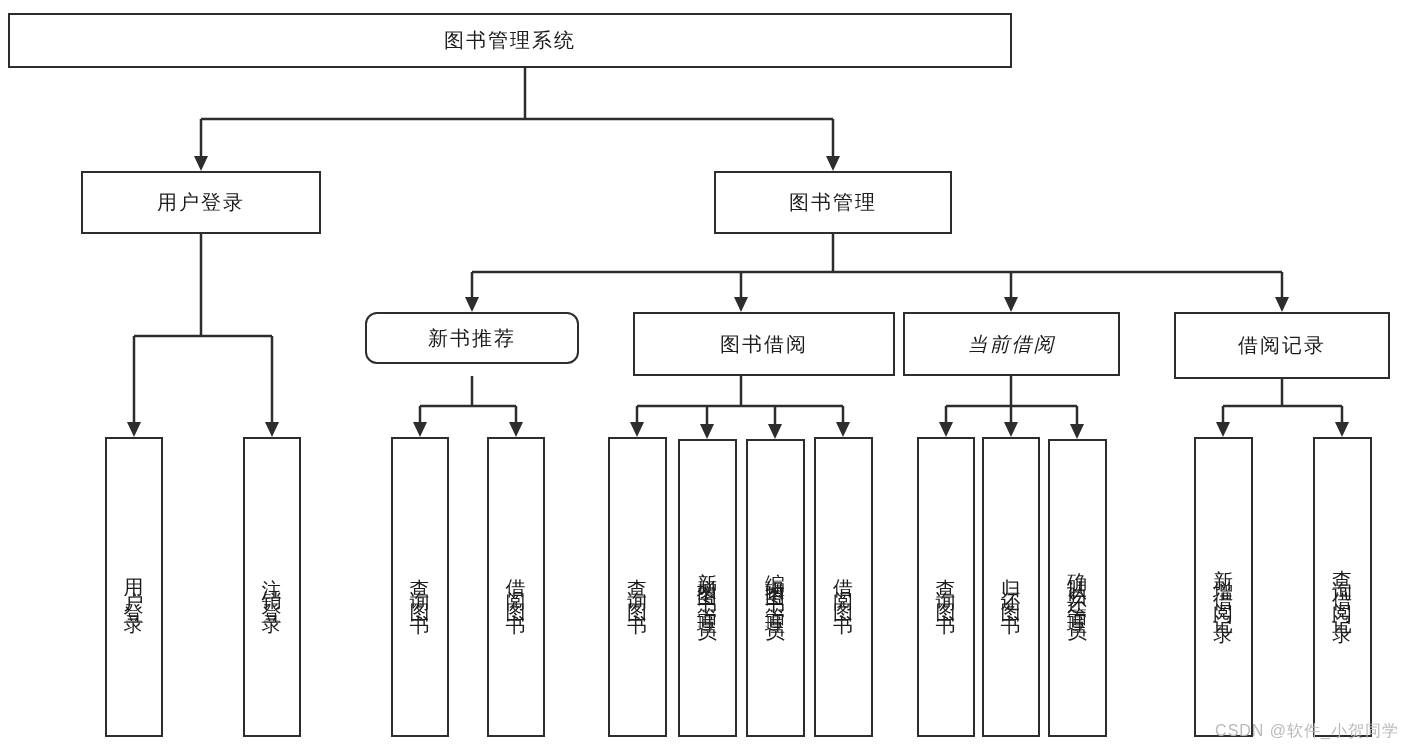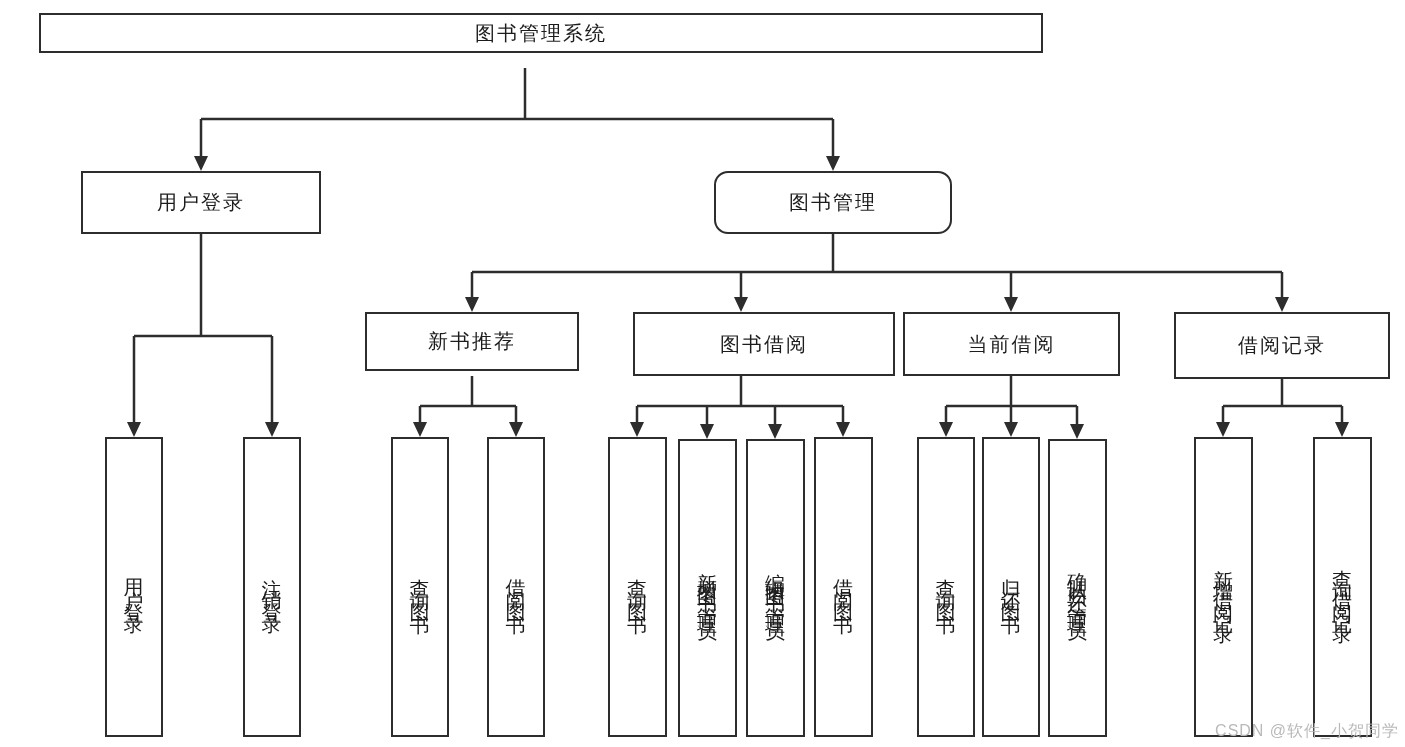--- a/index.html
+++ b/index.html
@@ -38,27 +38,27 @@
     text-orientation: mixed;
     font-size: 20px;
     line-height: 1;
     white-space: nowrap;
   }
   .ls-s .vtext { letter-spacing: 12px; }
   .ls-m .vtext { letter-spacing: 11px; }
   .ls-l .vtext { letter-spacing: 7px; }
 
   
-  #n-root   { left: 39px;  top: 13px;  width: 1004px; height: 40px; }
+  #n-root   { left: 8px;  top: 13px;  width: 1004px; height: 55px; }
   #n-login  { left: 81px;  top: 171px; width: 240px;  height: 63px; }
-  #n-mgmt   { left: 714px; top: 171px; width: 238px;  height: 63px; border-radius: 14px; }
+  #n-mgmt   { left: 714px; top: 171px; width: 238px;  height: 63px; }
 
-  #n-l3-0 { left: 365px;  top: 312px; width: 214px; height: 59px; }
+  #n-l3-0 { left: 365px;  top: 312px; width: 214px; height: 52px; border-radius: 12px; }
   #n-l3-1 { left: 633px;  top: 312px; width: 262px; height: 64px; }
-  #n-l3-2 { left: 903px;  top: 312px; width: 217px; height: 64px; }
+  #n-l3-2 { left: 903px;  top: 312px; width: 217px; height: 64px; font-style: italic; }
   #n-l3-3 { left: 1174px; top: 312px; width: 216px; height: 67px; }
 
   #lf-a0 { left: 105px;  top: 437px; width: 58px; height: 300px; }
   #lf-a1 { left: 243px;  top: 437px; width: 58px; height: 300px; }
 
   #lf-b0 { left: 391px;  top: 437px; width: 58px; height: 300px; }
   #lf-b1 { left: 487px;  top: 437px; width: 58px; height: 300px; }
 
   #lf-c0 { left: 608px;  top: 437px; width: 59px; height: 300px; }
   #lf-c1 { left: 678px;  top: 439px; width: 59px; height: 298px; }

